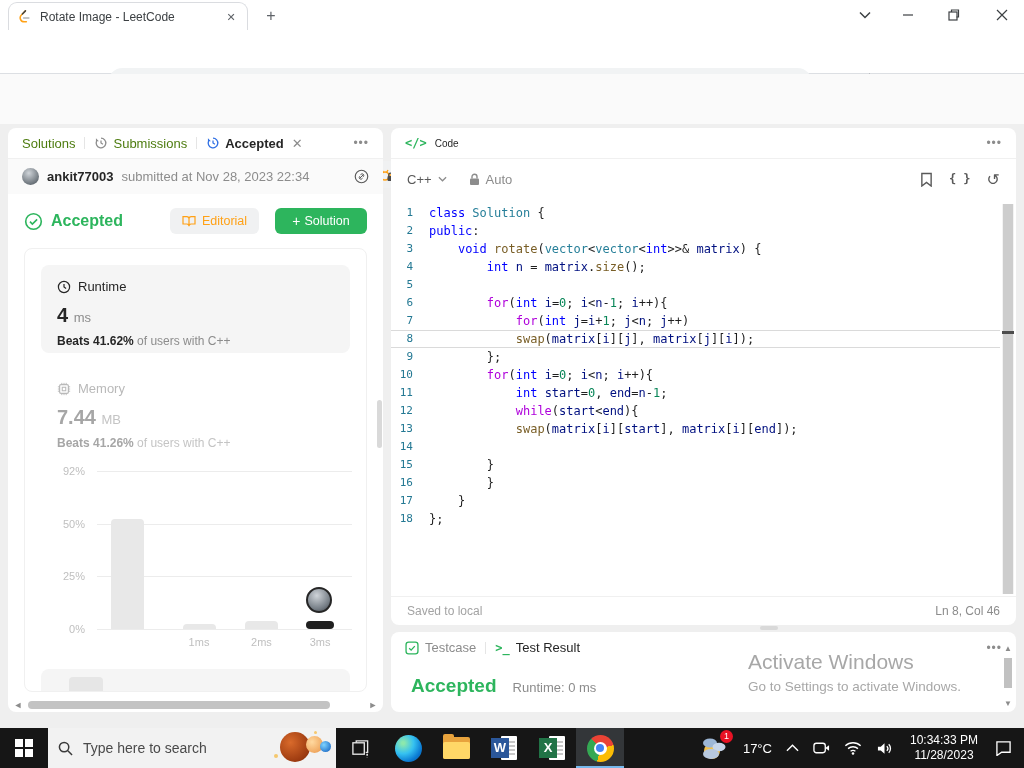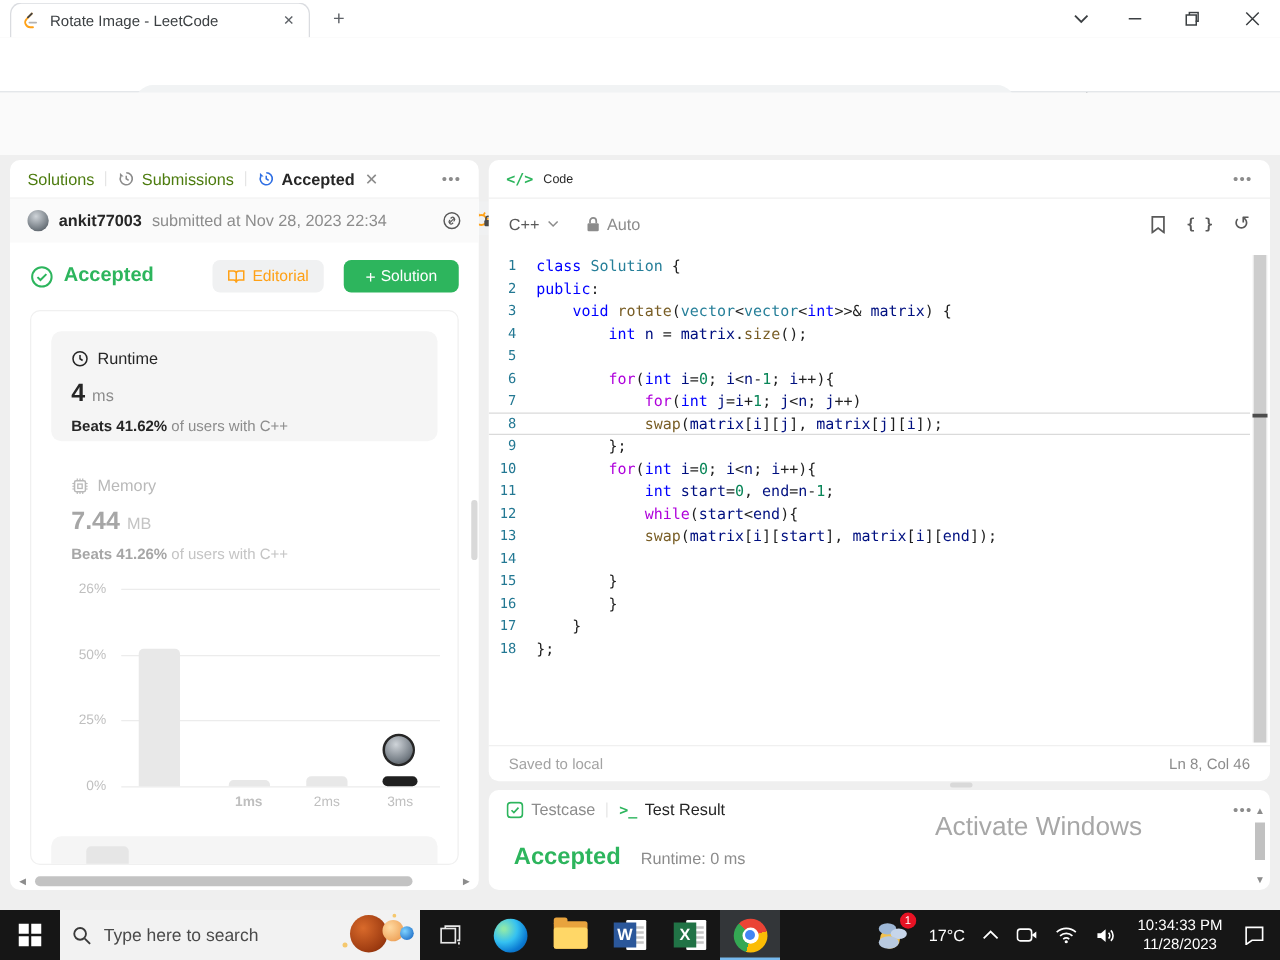--- a/index.html
+++ b/index.html
@@ -408,30 +408,30 @@
             <rect x="6" y="6" width="4" height="4" stroke="#b9b9b9" stroke-width="1.2"></rect>
             <path d="M5.5 3V1M8 3V1M10.5 3V1M5.5 15v-2M8 15v-2M10.5 15v-2M3 5.5H1M3 8H1M3 10.5H1M15 5.5h-2M15 8h-2M15 10.5h-2" stroke="#b9b9b9" stroke-width="1.1"></path>
           </svg>
         <span>Memory</span>
       </div>
       <div class="stat-value"><span>7.44</span> <span class="unit">MB</span></div>
       <div class="stat-beats"><b>Beats</b> <b>41.26%</b> <span>of users with C++</span></div>
     </div>
     <div id="chart">
         <span class="gridline" style="top: 8px;"></span>
-        <span class="gridlabel" style="left: 8px; top: 8px;">26%</span>
+        <span class="gridlabel" style="left: 8px; top: 8px;">92%</span>
         <span class="gridline" style="top: 60.6667px;"></span>
         <span class="gridlabel" style="left: 8px; top: 60.6667px;">50%</span>
         <span class="gridline" style="top: 113.333px;"></span>
         <span class="gridlabel" style="left: 8px; top: 113.333px;">25%</span>
         <span class="gridline" style="top: 166px;"></span>
         <span class="gridlabel" style="left: 8px; top: 166px;">0%</span>
         <span class="bar" style="left: 86.1px; width: 33px; top: 56.4533px; height: 109.547px;"></span>
         <span class="bar" style="left: 157.5px; width: 33px; top: 160.733px; height: 5.26667px;"></span>
-        <span class="bar-label" style="left: 174px; top: 173px; font-weight: bold;">1ms</span>
+        <span class="bar-label" style="left: 174px; top: 173px;">1ms</span>
         <span class="bar" style="left: 219.975px; width: 33px; top: 157.573px; height: 8.42667px;"></span>
         <span class="bar-label" style="left: 236.475px; top: 173px;">2ms</span>
         <span class="bar hl" style="left: 281.125px; width: 28px; top: 157.573px; height: 8.42667px;"></span>
         <span class="bar-label" style="left: 295.125px; top: 173px;">3ms</span>
         <span id="chart-marker" style="left: 281.125px; top: 123.573px;"></span>
       </div>
     <div id="next-card">
         <span class="stub-bar"></span>
       </div>
   </div>
@@ -525,20 +525,21 @@
   </div>
   <div id="tp-vscroll">
     <span class="ar" style="top:0">▲</span>
     <span class="thumb"></span>
     <span class="ar" style="bottom:0">▼</span>
   </div>
 </div>
 
 <div id="watermark">
   <div class="l1">Activate Windows</div>
+  <div class="l2">Go to Settings to activate Windows.</div>
 </div>
 
 <div id="taskbar">
   <div class="tb-btn">
     <span id="start-logo">
         <span></span>
         <span></span>
         <span></span>
         <span></span>
       </span>

